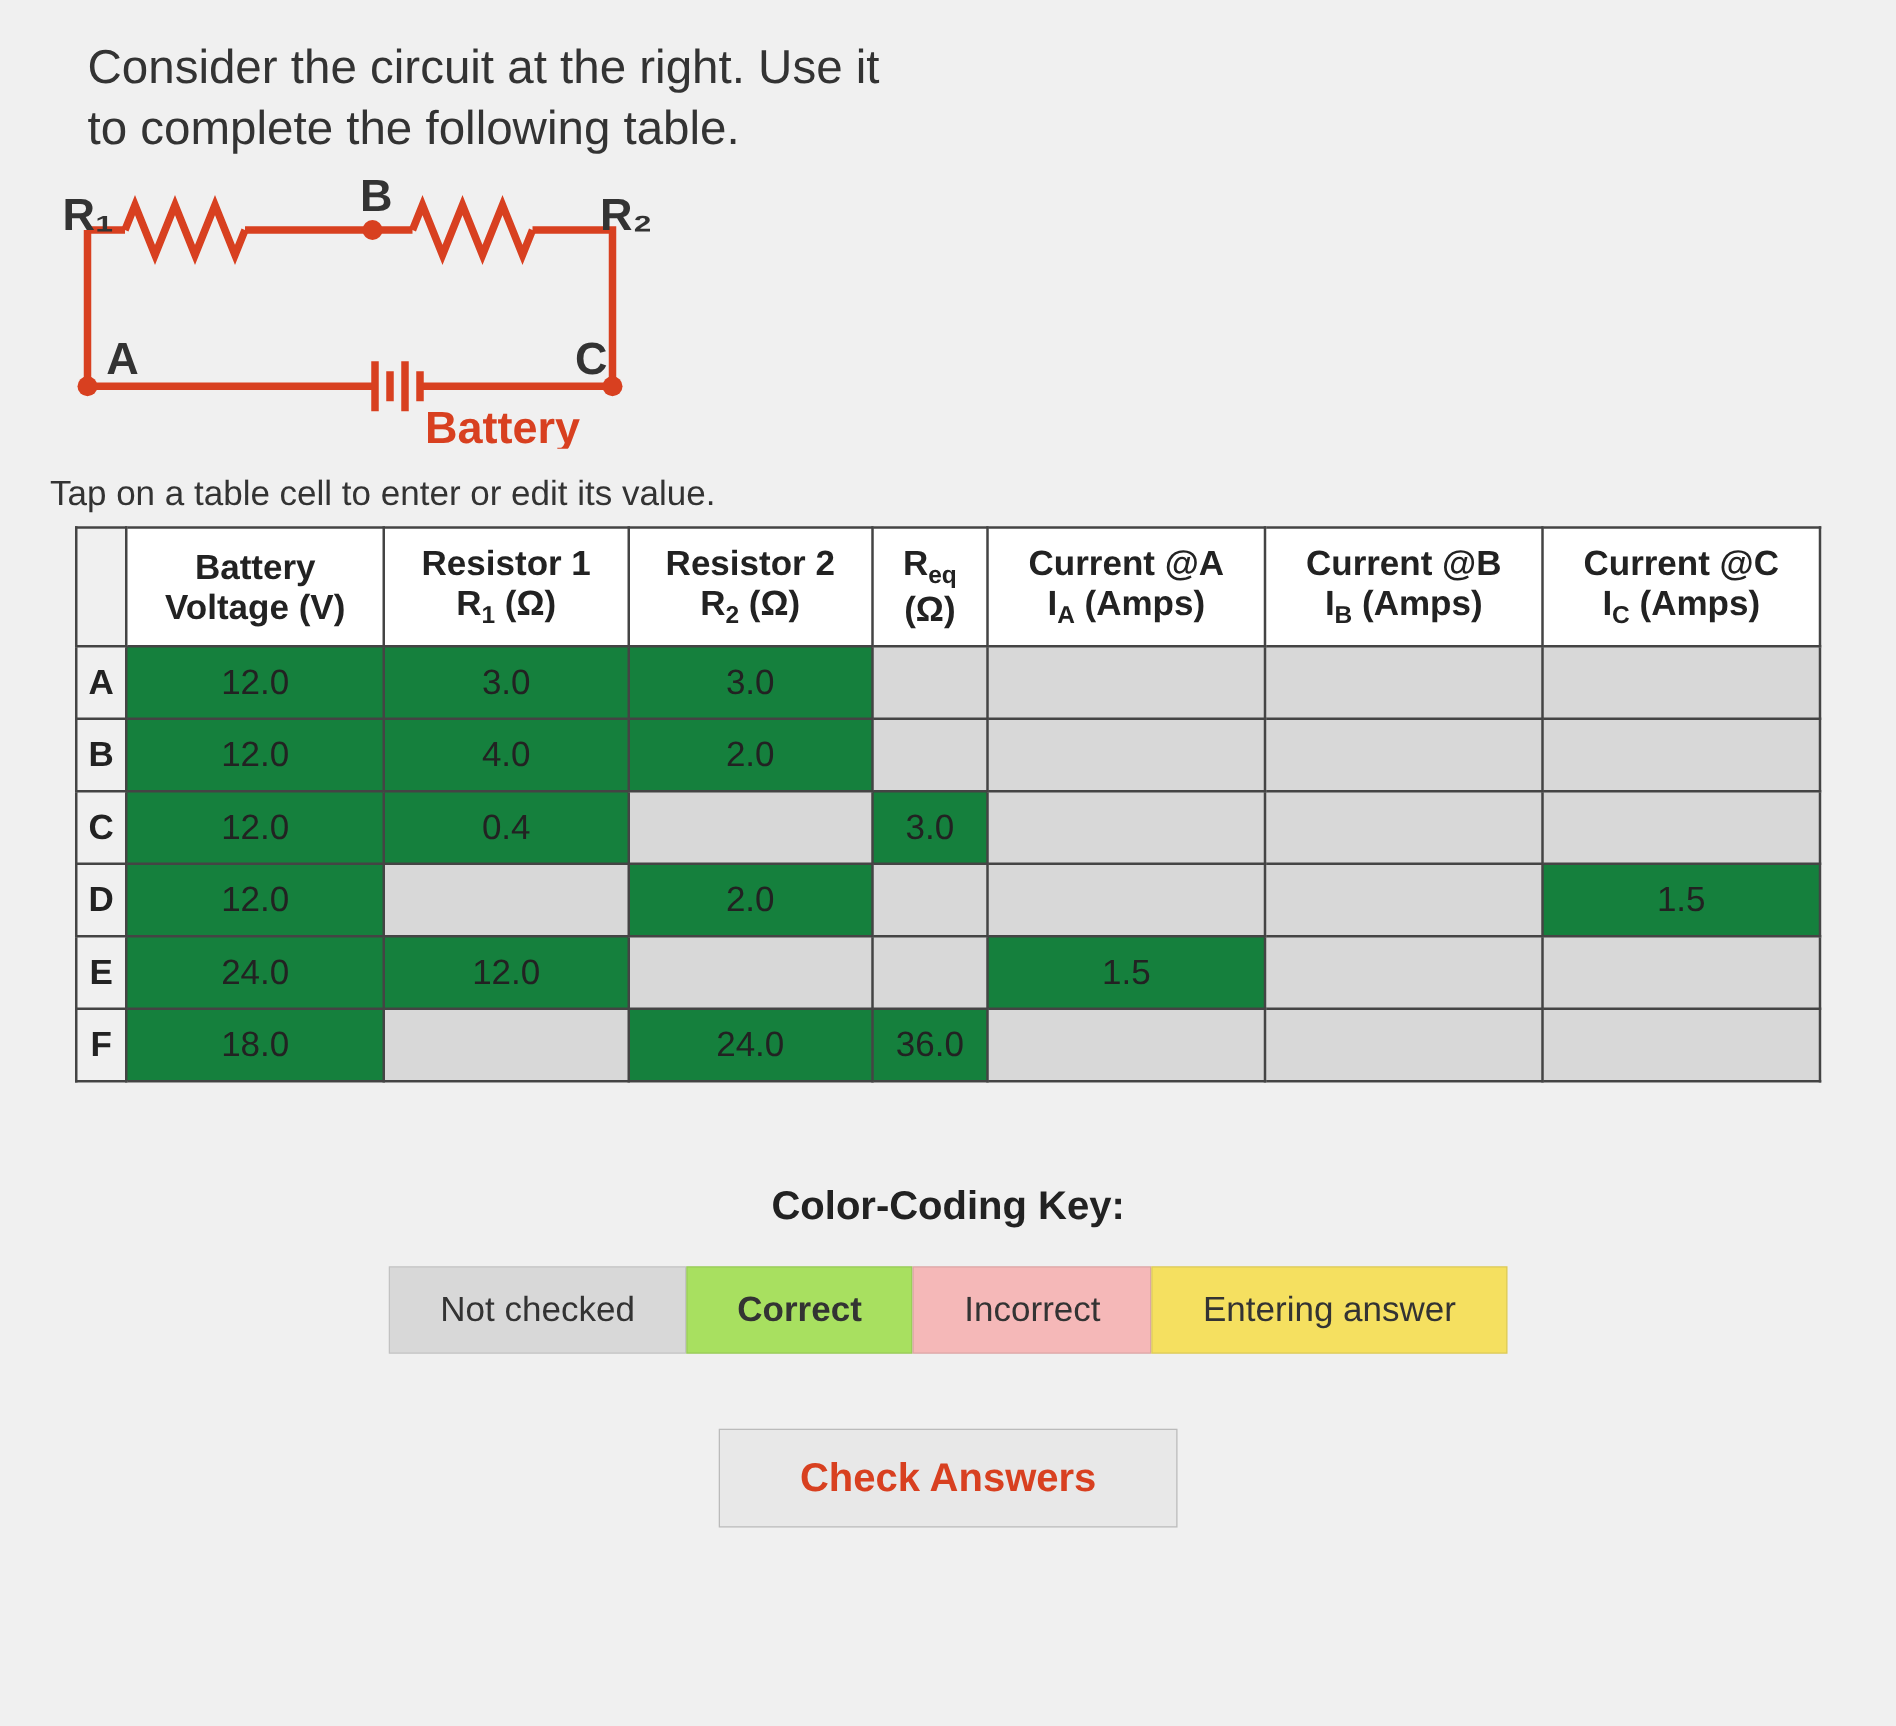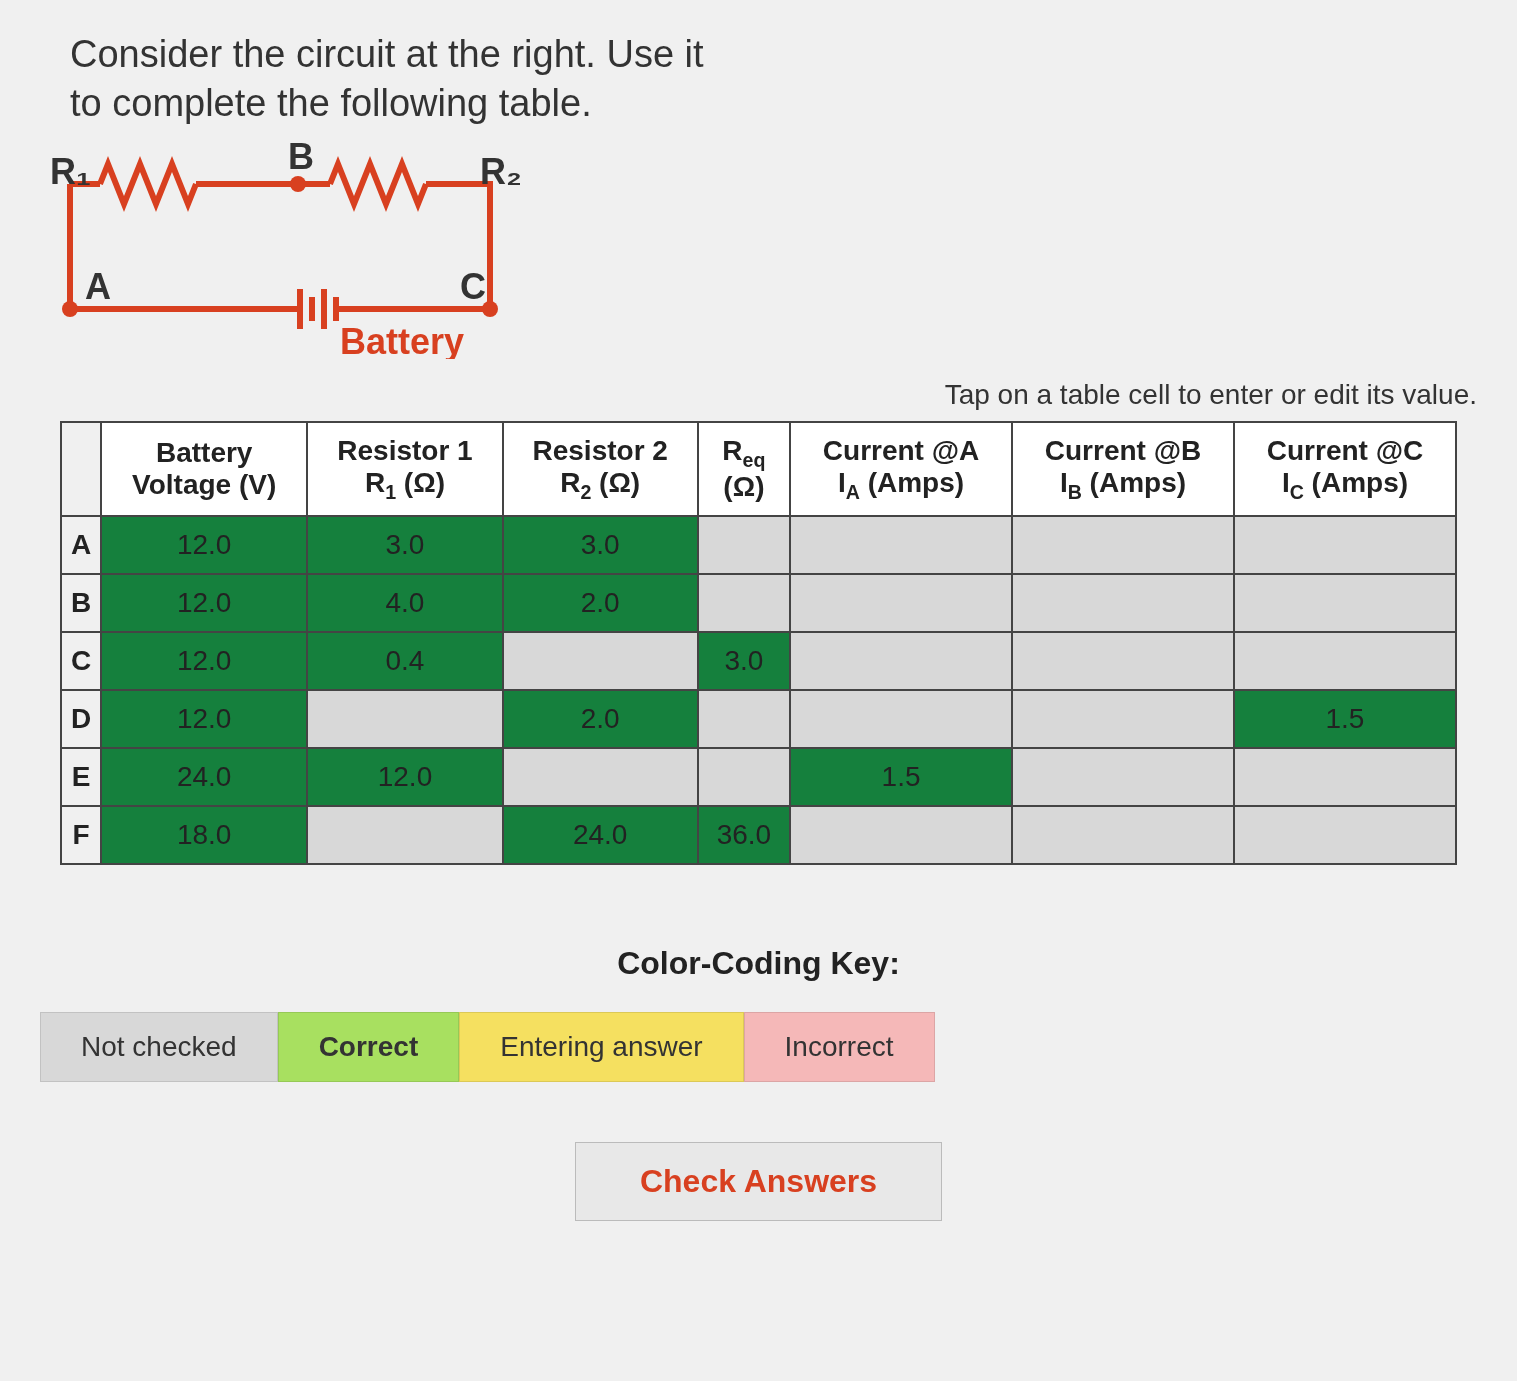--- a/index.html
+++ b/index.html
@@ -25,21 +25,21 @@
       padding-left: 30px;
     }
     .circuit-diagram {
       width: 480px;
       height: 230px;
       position: relative;
     }
     .tap-instruction {
       font-size: 28px;
       color: #333;
-      text-align: right;
+      text-align: left;
       margin-bottom: 10px;
     }
     .table-wrapper {
       padding-left: 20px;
       padding-right: 20px;
     }
     table {
       border-collapse: collapse;
       width: 100%;
       background: #fff;
@@ -73,20 +73,21 @@
       text-align: center;
     }
     .key-title {
       font-size: 32px;
       font-weight: bold;
       color: #222;
       margin-bottom: 30px;
     }
     .key-items {
       display: flex;
+      justify-content: center;
       flex-wrap: wrap;
     }
     .key-item {
       padding: 18px 40px;
       font-size: 28px;
       color: #333;
       border: 1px solid rgba(0,0,0,0.1);
     }
     .key-notchecked { background: #d8d8d8; }
     .key-correct { background: #a8e060; font-weight: bold; }
@@ -218,20 +219,20 @@
         </tr>
       </tbody>
   </table>
 </div>
 
 <div class="key-section">
   <div class="key-title">Color-Coding Key:</div>
   <div class="key-items">
     <div class="key-item key-notchecked">Not checked</div>
     <div class="key-item key-correct">Correct</div>
+    <div class="key-item key-incorrect">Incorrect</div>
     <div class="key-item key-entering">Entering answer</div>
-    <div class="key-item key-incorrect">Incorrect</div>
   </div>
 </div>
 
 <div class="check-button-wrap">
   <div class="check-button">Check Answers</div>
 </div>
 
 </body></html>

